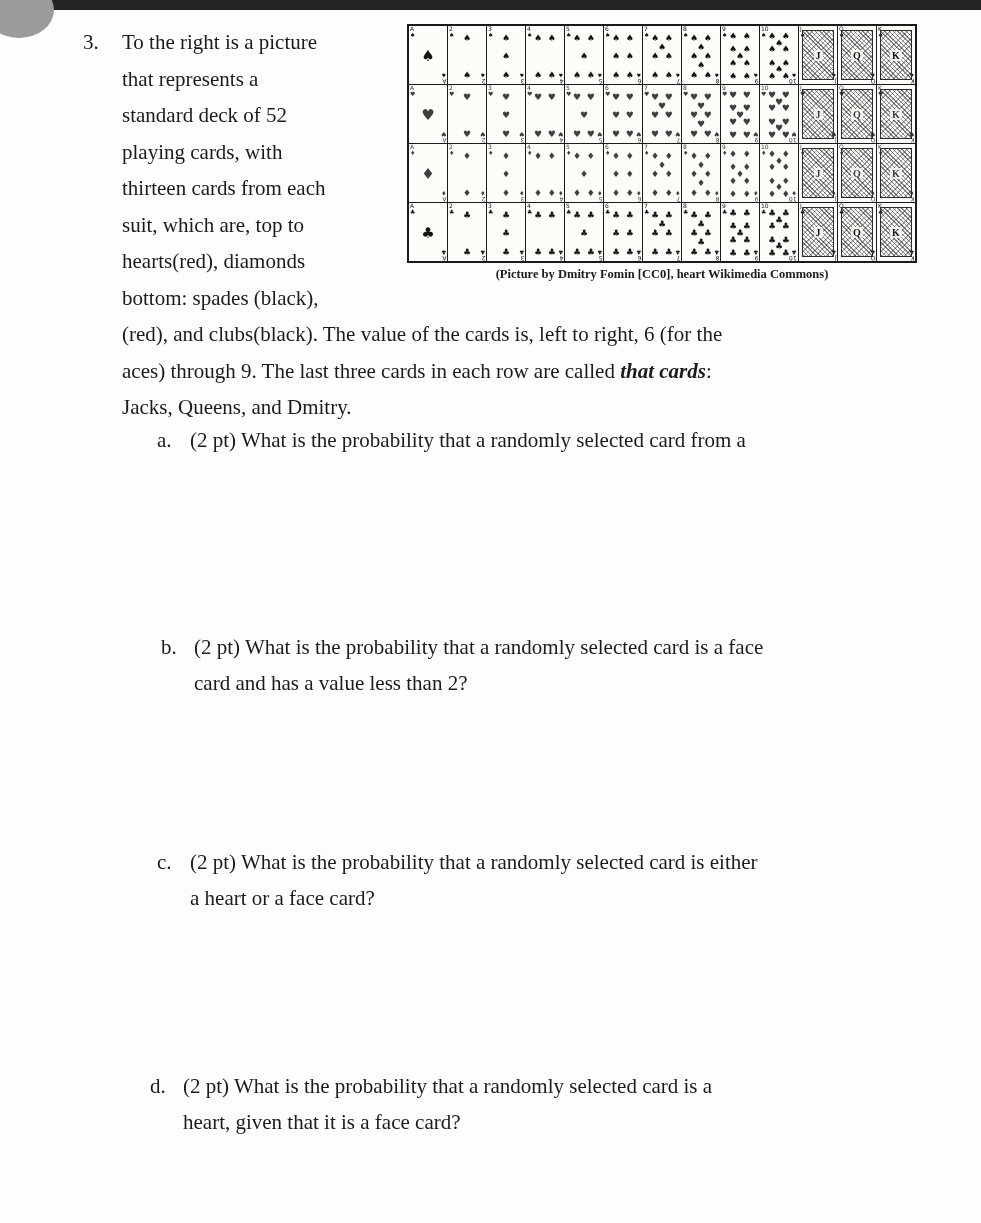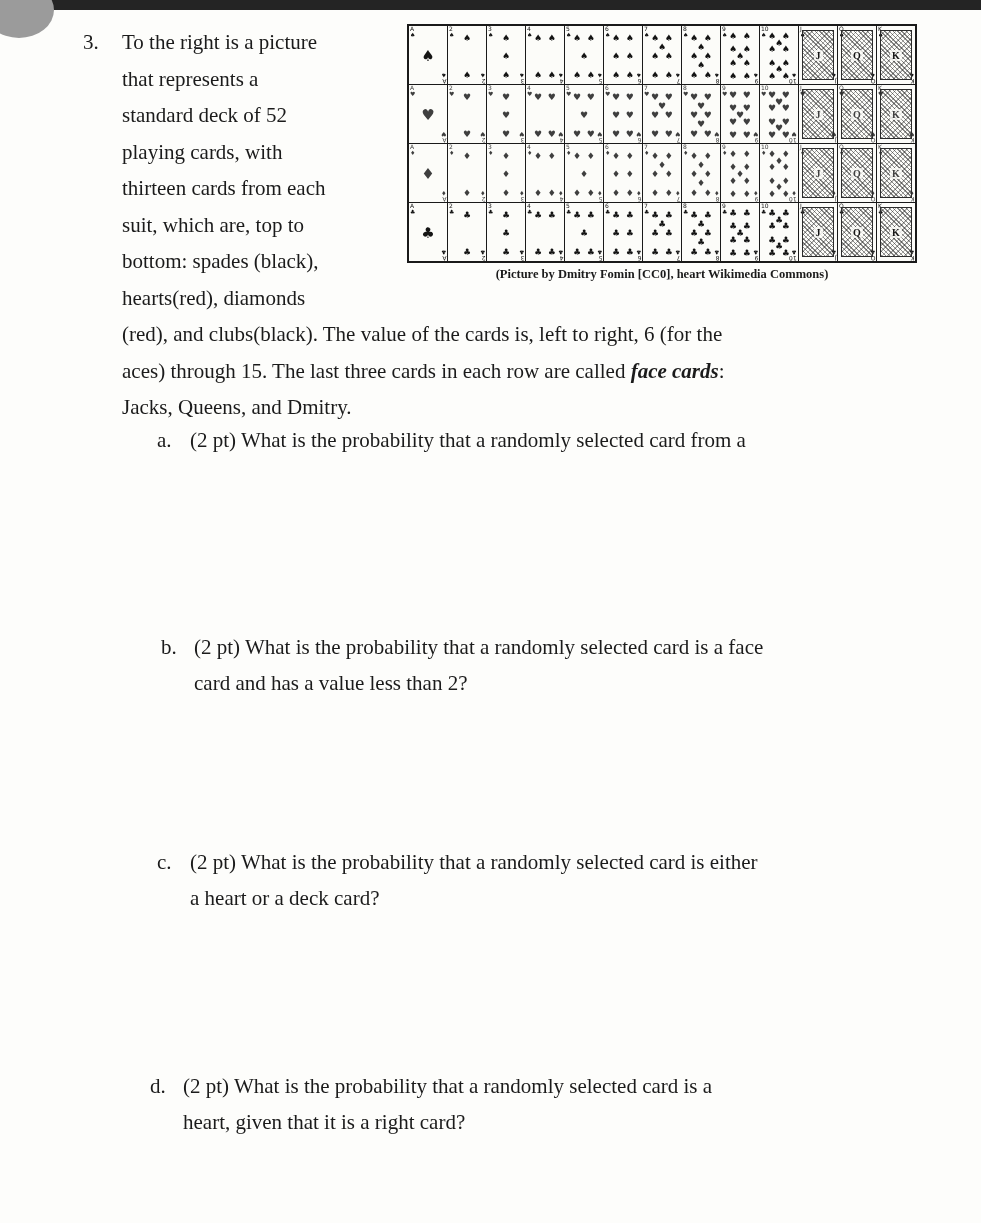--- a/index.html
+++ b/index.html
@@ -54,24 +54,24 @@
 
   <div class="qnum">3.</div>
 
   <div class="text-block">
     <div class="text-line">To the right is a picture</div>
     <div class="text-line">that represents a</div>
     <div class="text-line">standard deck of 52</div>
     <div class="text-line">playing cards, with</div>
     <div class="text-line">thirteen cards from each</div>
     <div class="text-line">suit, which are, top to</div>
+    <div class="text-line">hearts(red), diamonds</div>
     <div class="text-line">bottom: spades (black),</div>
-    <div class="text-line">hearts(red), diamonds</div>
     <div class="text-line">(red), and clubs(black). The value of the cards is, left to right, 6 (for the</div>
-    <div class="text-line"><span>aces) through 15. The last three cards in each row are called </span><span class="italic">face cards</span><span>:</span></div>
+    <div class="text-line"><span>aces) through 9. The last three cards in each row are called </span><span class="italic">that cards</span><span>:</span></div>
     <div class="text-line">Jacks, Queens, and Dmitry.</div>
   </div>
 
   <div class="figure">
     <div class="card-grid">
         <div class="card" style="color: rgb(20, 20, 20);">
           <div class="ix">A
 ♠</div>
           <div class="ix ix2">A
 ♠</div>
@@ -654,24 +654,24 @@
     <div class="part-lines">
       <div class="text-line">(2 pt) What is the probability that a randomly selected card is a face</div>
       <div class="text-line">card and has a value less than 2?</div>
     </div>
   </div>
 
   <div class="part pc">
     <div class="part-label">c.</div>
     <div class="part-lines">
       <div class="text-line">(2 pt) What is the probability that a randomly selected card is either</div>
-      <div class="text-line">a heart or a deck card?</div>
+      <div class="text-line">a heart or a face card?</div>
     </div>
   </div>
 
   <div class="part pd">
     <div class="part-label">d.</div>
     <div class="part-lines">
       <div class="text-line">(2 pt) What is the probability that a randomly selected card is a</div>
-      <div class="text-line">heart, given that it is a right card?</div>
+      <div class="text-line">heart, given that it is a face card?</div>
     </div>
   </div>
 </div>
 
 </body></html>

